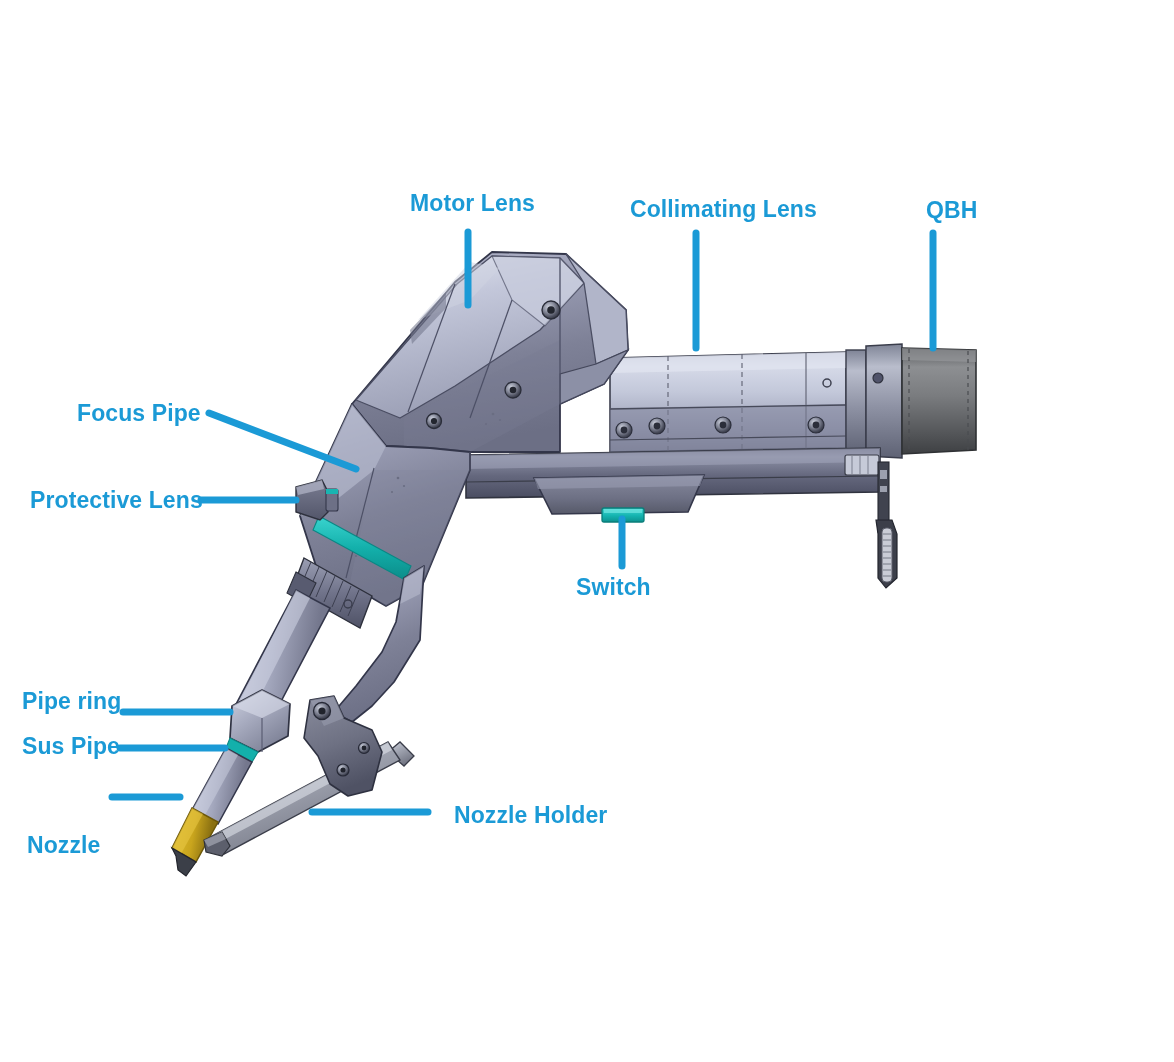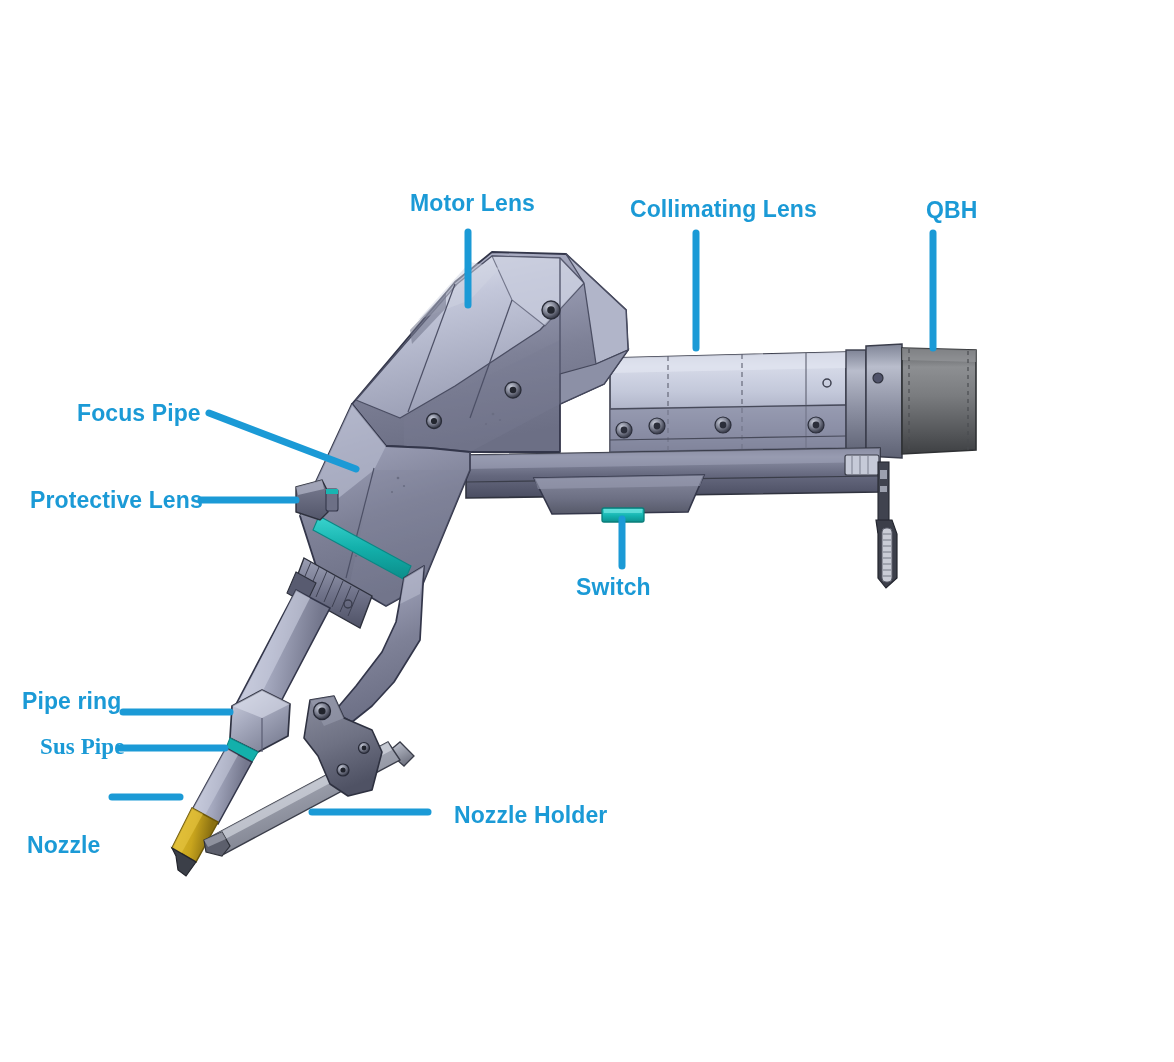--- a/index.html
+++ b/index.html
@@ -337,19 +337,19 @@
       </g>
   </svg>
 
   <div id="callout-layer">
       <div class="callout-label" style="left: 410px; top: 192px; color: rgb(27, 154, 214);">Motor Lens</div>
       <div class="callout-label" style="left: 630px; top: 198px; color: rgb(27, 154, 214);">Collimating Lens</div>
       <div class="callout-label" style="left: 895px; top: 199px; color: rgb(27, 154, 214); margin-left: 31px;">QBH</div>
       <div class="callout-label" style="left: 77px; top: 402px; color: rgb(27, 154, 214);">Focus Pipe</div>
       <div class="callout-label" style="left: 30px; top: 489px; color: rgb(27, 154, 214); text-align: right;">Protective Lens</div>
       <div class="callout-label" style="left: 22px; top: 690px; color: rgb(27, 154, 214);">Pipe ring</div>
-      <div class="callout-label" style="left: 40px; top: 735px; color: rgb(27, 154, 214); font-family: Liberation Serif, serif;">Sus Pipe</div>
+      <div class="callout-label" style="left: 22px; top: 735px; color: rgb(27, 154, 214);">Sus Pipe</div>
       <div class="callout-label" style="left: 27px; top: 786px; color: rgb(27, 154, 214); margin-top: 48px;">Nozzle</div>
       <div class="callout-label" style="left: 560px; top: 576px; color: rgb(27, 154, 214); margin-left: 16px;">Switch</div>
       <div class="callout-label" style="left: 445px; top: 804px; color: rgb(27, 154, 214); margin-left: 9px;">Nozzle Holder</div>
     </div>
 
 </div>
 
 </body></html>

